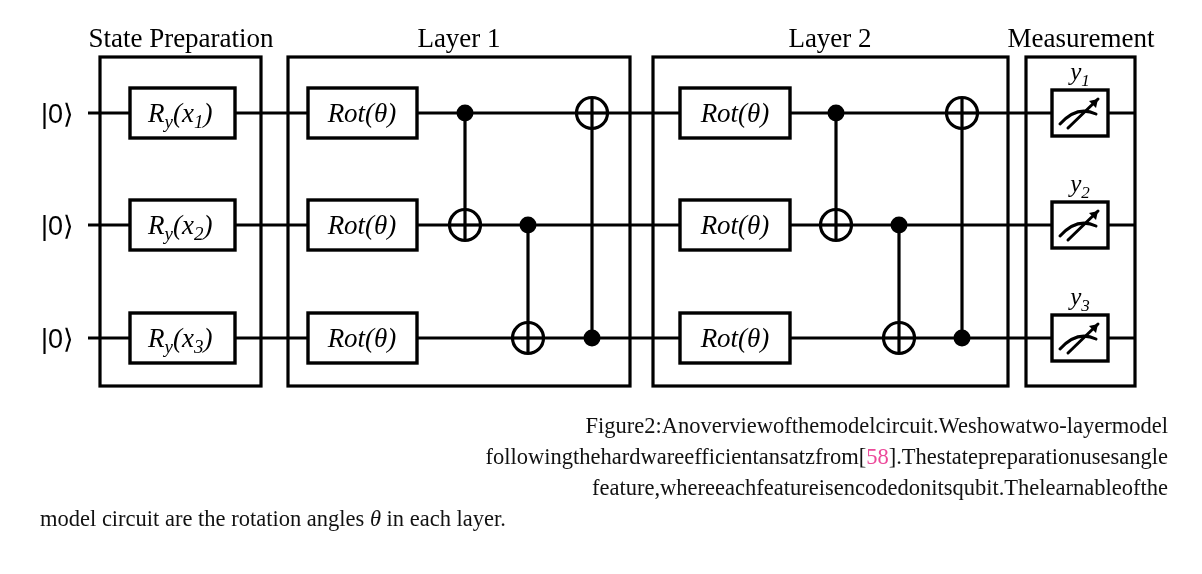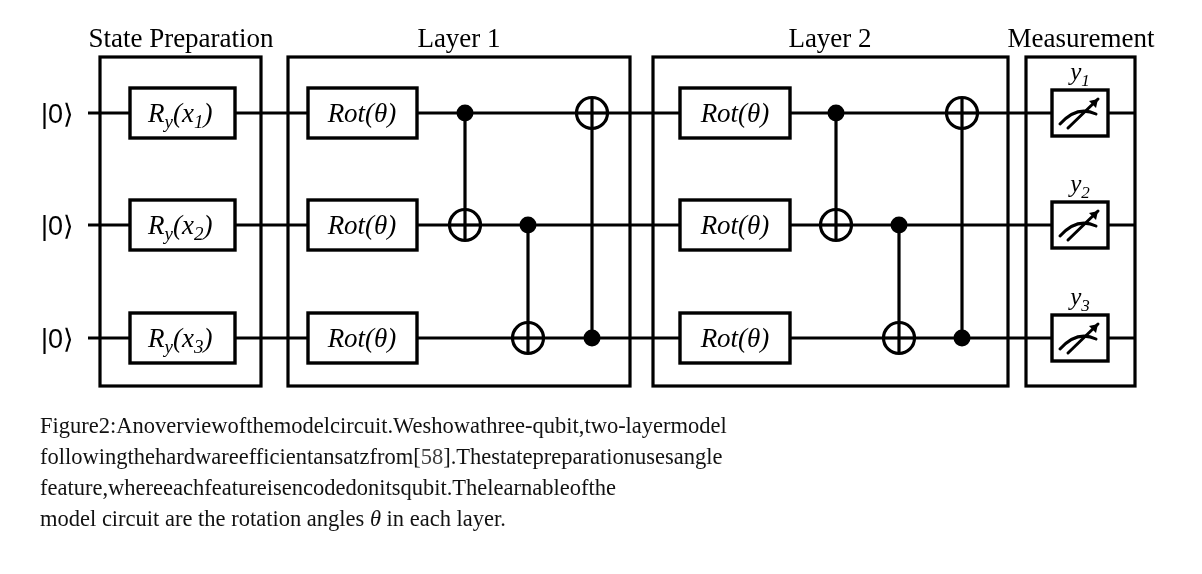--- a/index.html
+++ b/index.html
@@ -11,25 +11,25 @@
   }
   #figure{position:absolute;left:0;top:0;width:966px;height:400px;}
   #circuit{position:absolute;left:0;top:0;}
 
   .caption{
     position:absolute;left:40px;top:410px;width:1128px;
     font-family:"Liberation Serif","DejaVu Serif",serif;
     font-size:22.5px;line-height:31px;text-align:justify;
     color:#111;
   }
-  .caption .cite{color:#404040;}
+  .caption .cite{color:#ec4899;}
   .caption .thv{font-style:italic;}
   .cap-line{white-space:nowrap;}
   .cap-line.justify{
-    display:flex;justify-content:flex-start;width:1128px;
+    display:flex;justify-content:flex-end;width:1128px;
   }
   .cap-line.last{display:block;}
 </style>
 </head>
 <body>
 
 <div id="figure">
 <svg id="circuit" width="1202" height="400" viewBox="0 0 1202 400" xmlns="http://www.w3.org/2000/svg">
 
   <defs>
@@ -207,21 +207,20 @@
       <span><span>2:</span></span>
       <span><span>An</span></span>
       <span><span>overview</span></span>
       <span><span>of</span></span>
       <span><span>the</span></span>
       <span><span>model</span></span>
       <span><span>circuit.</span></span>
       <span><span>We</span></span>
       <span><span>show</span></span>
       <span><span>a</span></span>
-      <span><span>three-qubit,</span></span>
       <span><span>two-layer</span></span>
       <span><span>model</span></span>
     </div>
   <div class="cap-line justify">
       <span><span>following</span></span>
       <span><span>the</span></span>
       <span><span>hardware</span></span>
       <span><span>efficient</span></span>
       <span><span>ansatz</span></span>
       <span><span>from</span></span>

